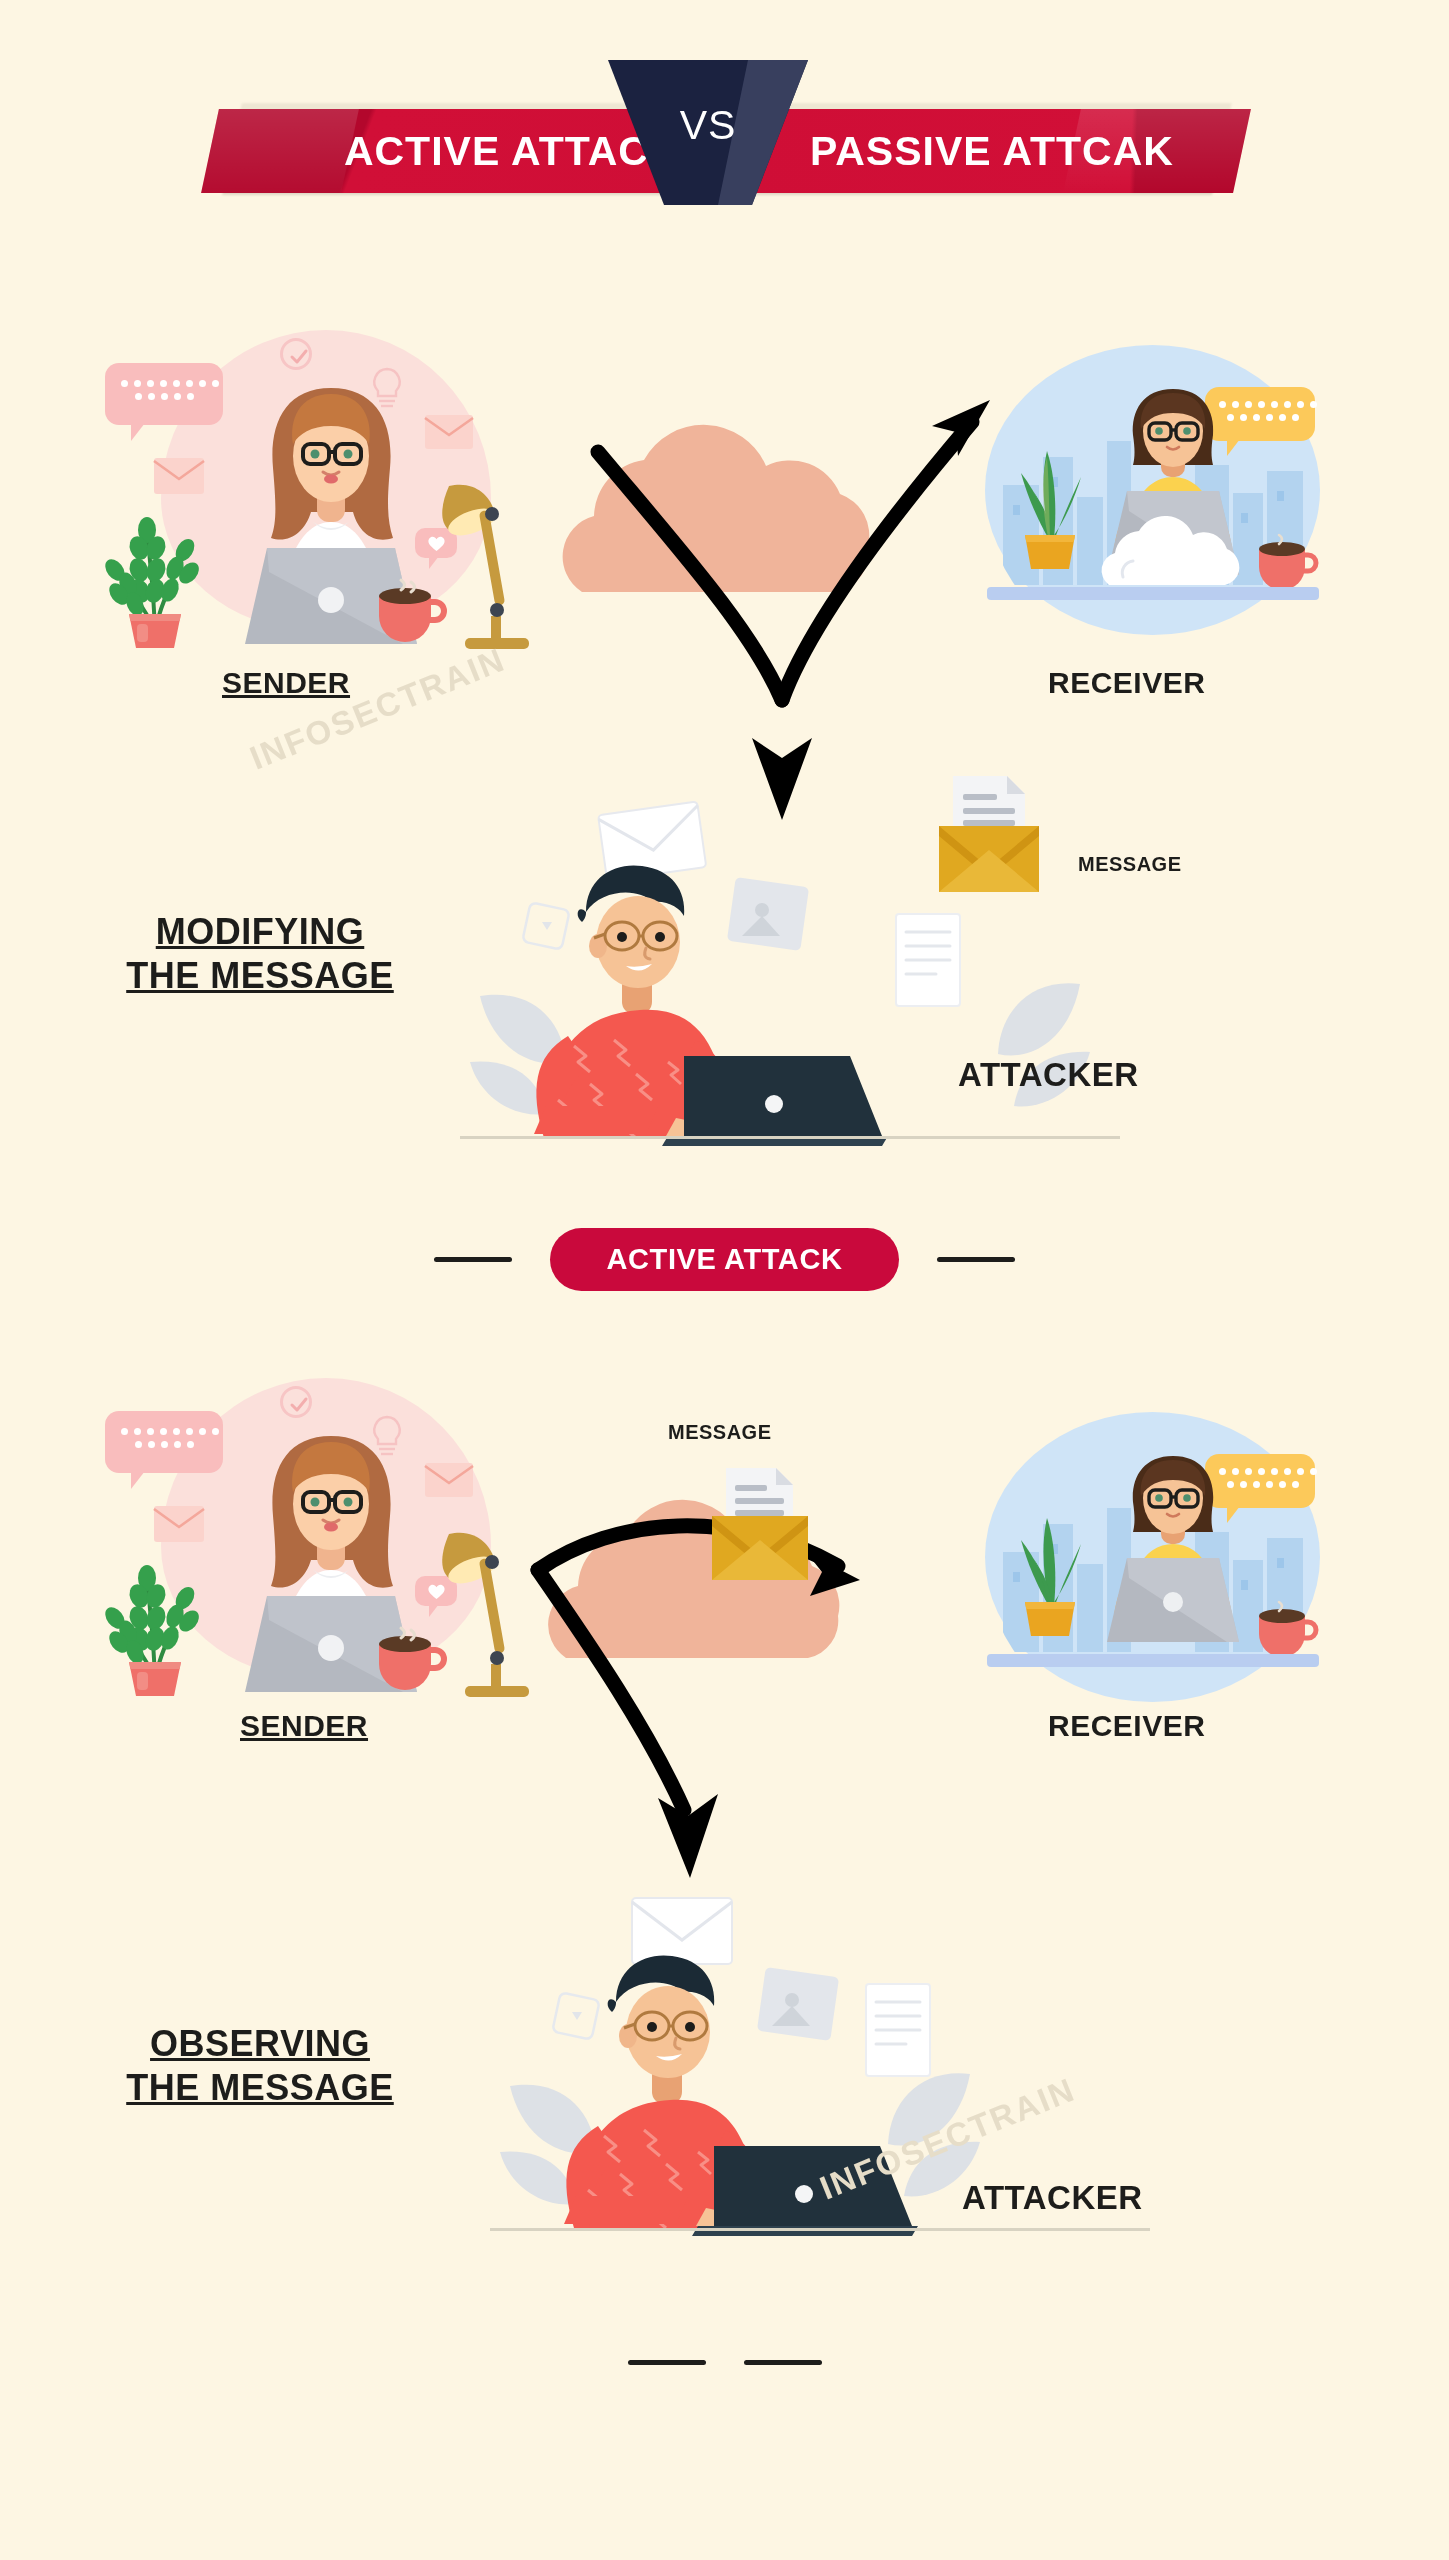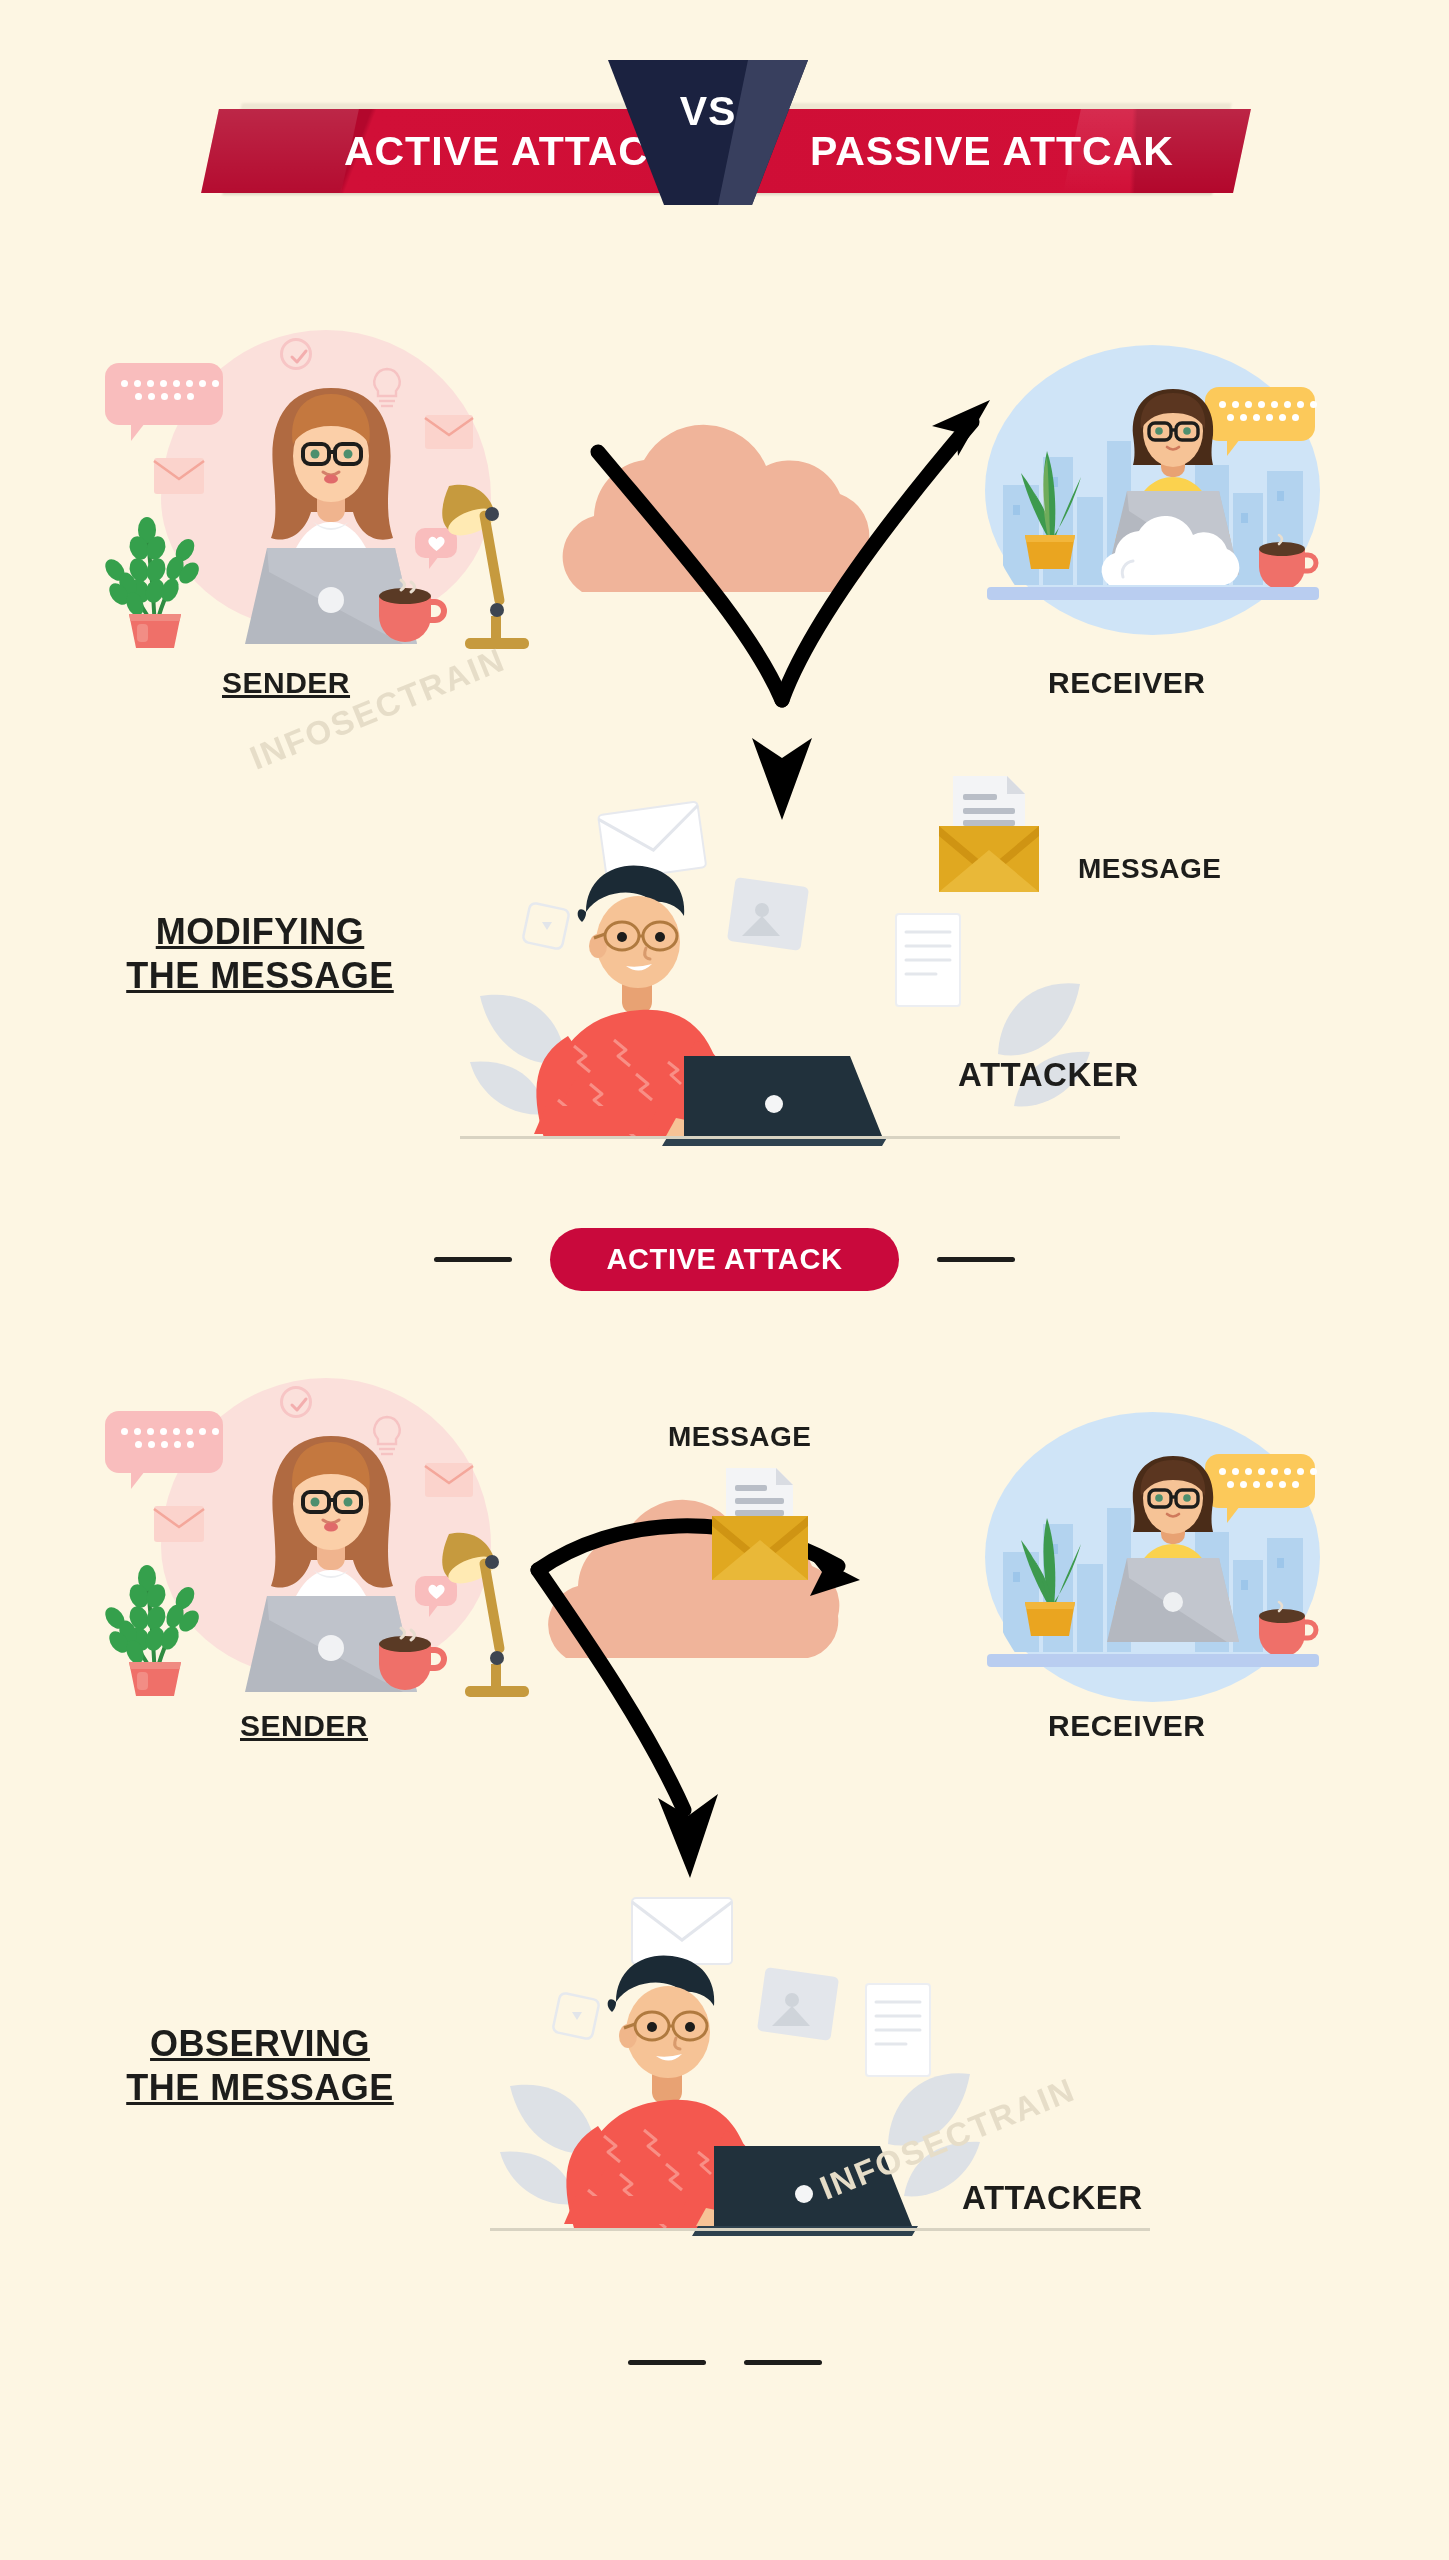--- a/index.html
+++ b/index.html
@@ -59,32 +59,32 @@
     background:#1b2240;
     clip-path:polygon(0 0, 100% 0, 72% 100%, 28% 100%);
   }
   .vs-badge .tri-light{
     position:absolute; left:0; top:0; width:200px; height:145px;
     background:#3a4160;
     clip-path:polygon(70% 0, 100% 0, 72% 100%, 55% 100%);
     opacity:.95;
   }
   .vs-badge .vs-text{
-    position:absolute; left:0; top:28px; width:200px; text-align:center;
-    color:#fff; font-size:41px; font-weight:bold; letter-spacing:1px; z-index:5;
+    position:absolute; left:0; top:42px; width:200px; text-align:center;
+    color:#fff; font-size:41px; font-weight:normal; letter-spacing:1px; z-index:5;
   }
 
   
   .lbl{
     position:absolute; color:#1d1d1b; font-weight:bold; letter-spacing:.5px;
     white-space:pre-line; line-height:1.22;
   }
   .lbl-sender  { font-size:30px;text-decoration:underline; }
   .lbl-receiver{ font-size:30px; }
-  .lbl-message { font-size:28px;text-align:center; }
+  .lbl-message { font-size:20px;text-align:center; }
   .lbl-attacker{ font-size:33px; }
   .lbl-side    { font-size:36px; text-align:center;text-decoration:underline; }
 
   
   .pill-row{ position:absolute; width:1449px; display:flex; align-items:center; justify-content:center; gap:38px;}
   .pill-line{ width:78px; height:5px; background:#1d1d1b; border-radius:3px;}
   .pill{
     background:#c9093c; color:#fff; font-size:29px; font-weight:bold;
     padding:15px 56px; border-radius:40px; letter-spacing:.6px;
   }

